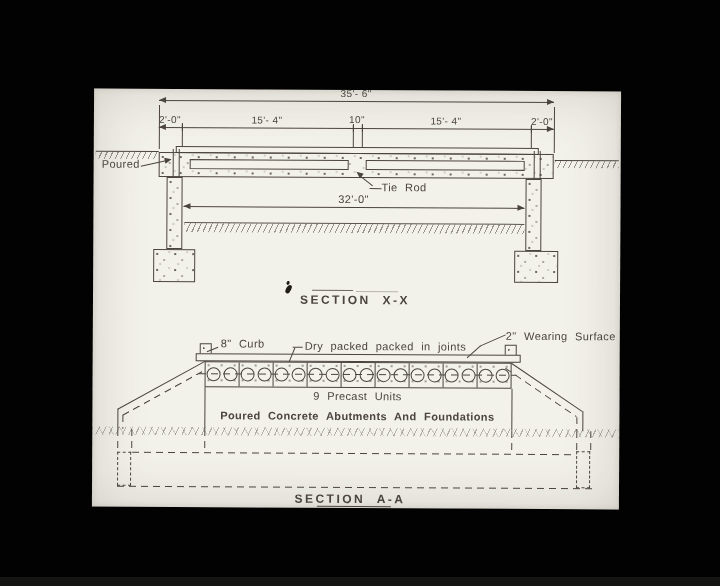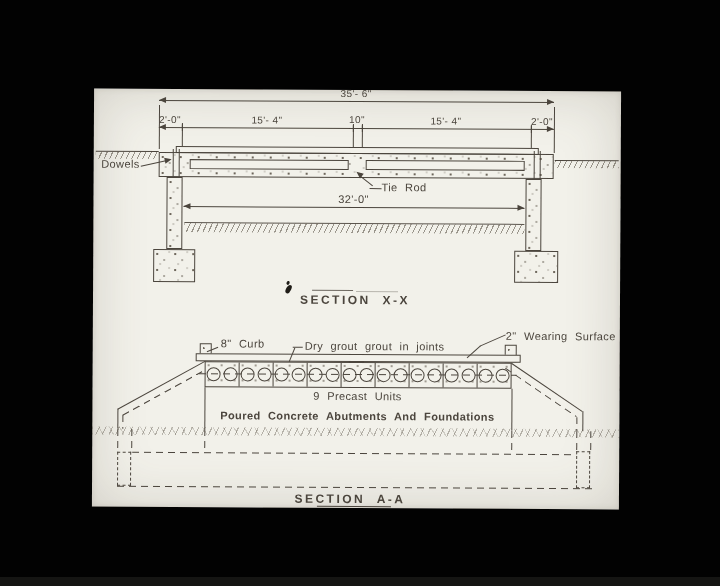--- a/index.html
+++ b/index.html
@@ -91,21 +91,21 @@
 
       <div class="whitebox" style="left:82px;top:57px;width:363px;height:7px;"></div>
       <div class="stipple" style="left:65px;top:63px;width:395px;height:25px;"></div>
       <div class="whitebox" style="left:96px;top:70px;width:159px;height:10px;"></div>
       <div class="whitebox" style="left:272px;top:70px;width:159px;height:10px;"></div>
       <div class="vl" style="left:79px;top:60px;height:29px;"></div>
       <div class="vl" style="left:85px;top:60px;height:29px;"></div>
       <div class="vl" style="left:440px;top:60px;height:29px;"></div>
       <div class="vl" style="left:446px;top:60px;height:29px;"></div>
 
-      <div class="lbl" style="left:1px;top:69px;width:45px;text-align:right;">Dowels</div>
+      <div class="lbl" style="left:1px;top:69px;width:45px;text-align:right;">Poured</div>
       <div class="hl rot" style="left:47px;top:77px;width:28px;transform:rotate(-13deg);"></div>
       <div class="tri tri-r" style="left:71px;top:68px;transform:rotate(-13deg);"></div>
 
       <div class="stipple" style="left:73px;top:88px;width:16px;height:72px;"></div>
       <div class="stipple" style="left:432px;top:88px;width:16px;height:72px;"></div>
       <div class="stipple" style="left:60px;top:160px;width:42px;height:33px;"></div>
       <div class="stipple" style="left:421px;top:160px;width:44px;height:32px;"></div>
 
       <div class="hl" style="left:90px;top:117px;width:341px;"></div>
       <div class="tri tri-l" style="left:90px;top:114px;"></div>
@@ -172,21 +172,21 @@
           <div class="unit">
             <div class="void-circle"></div>
             <div class="void-circle"></div>
           </div>
         </div>
       <div class="dash-h" style="left:106px;top:284px;width:318px;z-index:5;"></div>
 
       <div class="lbl" style="left:128px;top:248px;">8" Curb</div>
       <div class="hl rot" style="left:114px;top:262px;width:12px;transform:rotate(-22deg);"></div>
 
-      <div class="lbl" style="left:212px;top:250px;">Dry grout grout in joints</div>
+      <div class="lbl" style="left:212px;top:250px;">Dry packed packed in joints</div>
       <div class="hl" style="left:200px;top:257px;width:10px;"></div>
       <div class="hl rot" style="left:196px;top:272px;width:15px;transform:rotate(-68deg);"></div>
 
       <div class="lbl" style="left:413px;top:239px;">2" Wearing Surface</div>
       <div class="hl rot" style="left:387px;top:255px;width:28px;transform:rotate(-24deg);"></div>
       <div class="hl rot" style="left:374px;top:267px;width:18px;transform:rotate(-42deg);"></div>
 
       <div class="hl rot" style="left:25px;top:320px;width:100px;transform:rotate(-29deg);"></div>
       <div class="dash-h rot" style="left:30px;top:326px;width:92px;transform:rotate(-29deg);"></div>
       <div class="vl" style="left:25px;top:320px;height:20px;"></div>

